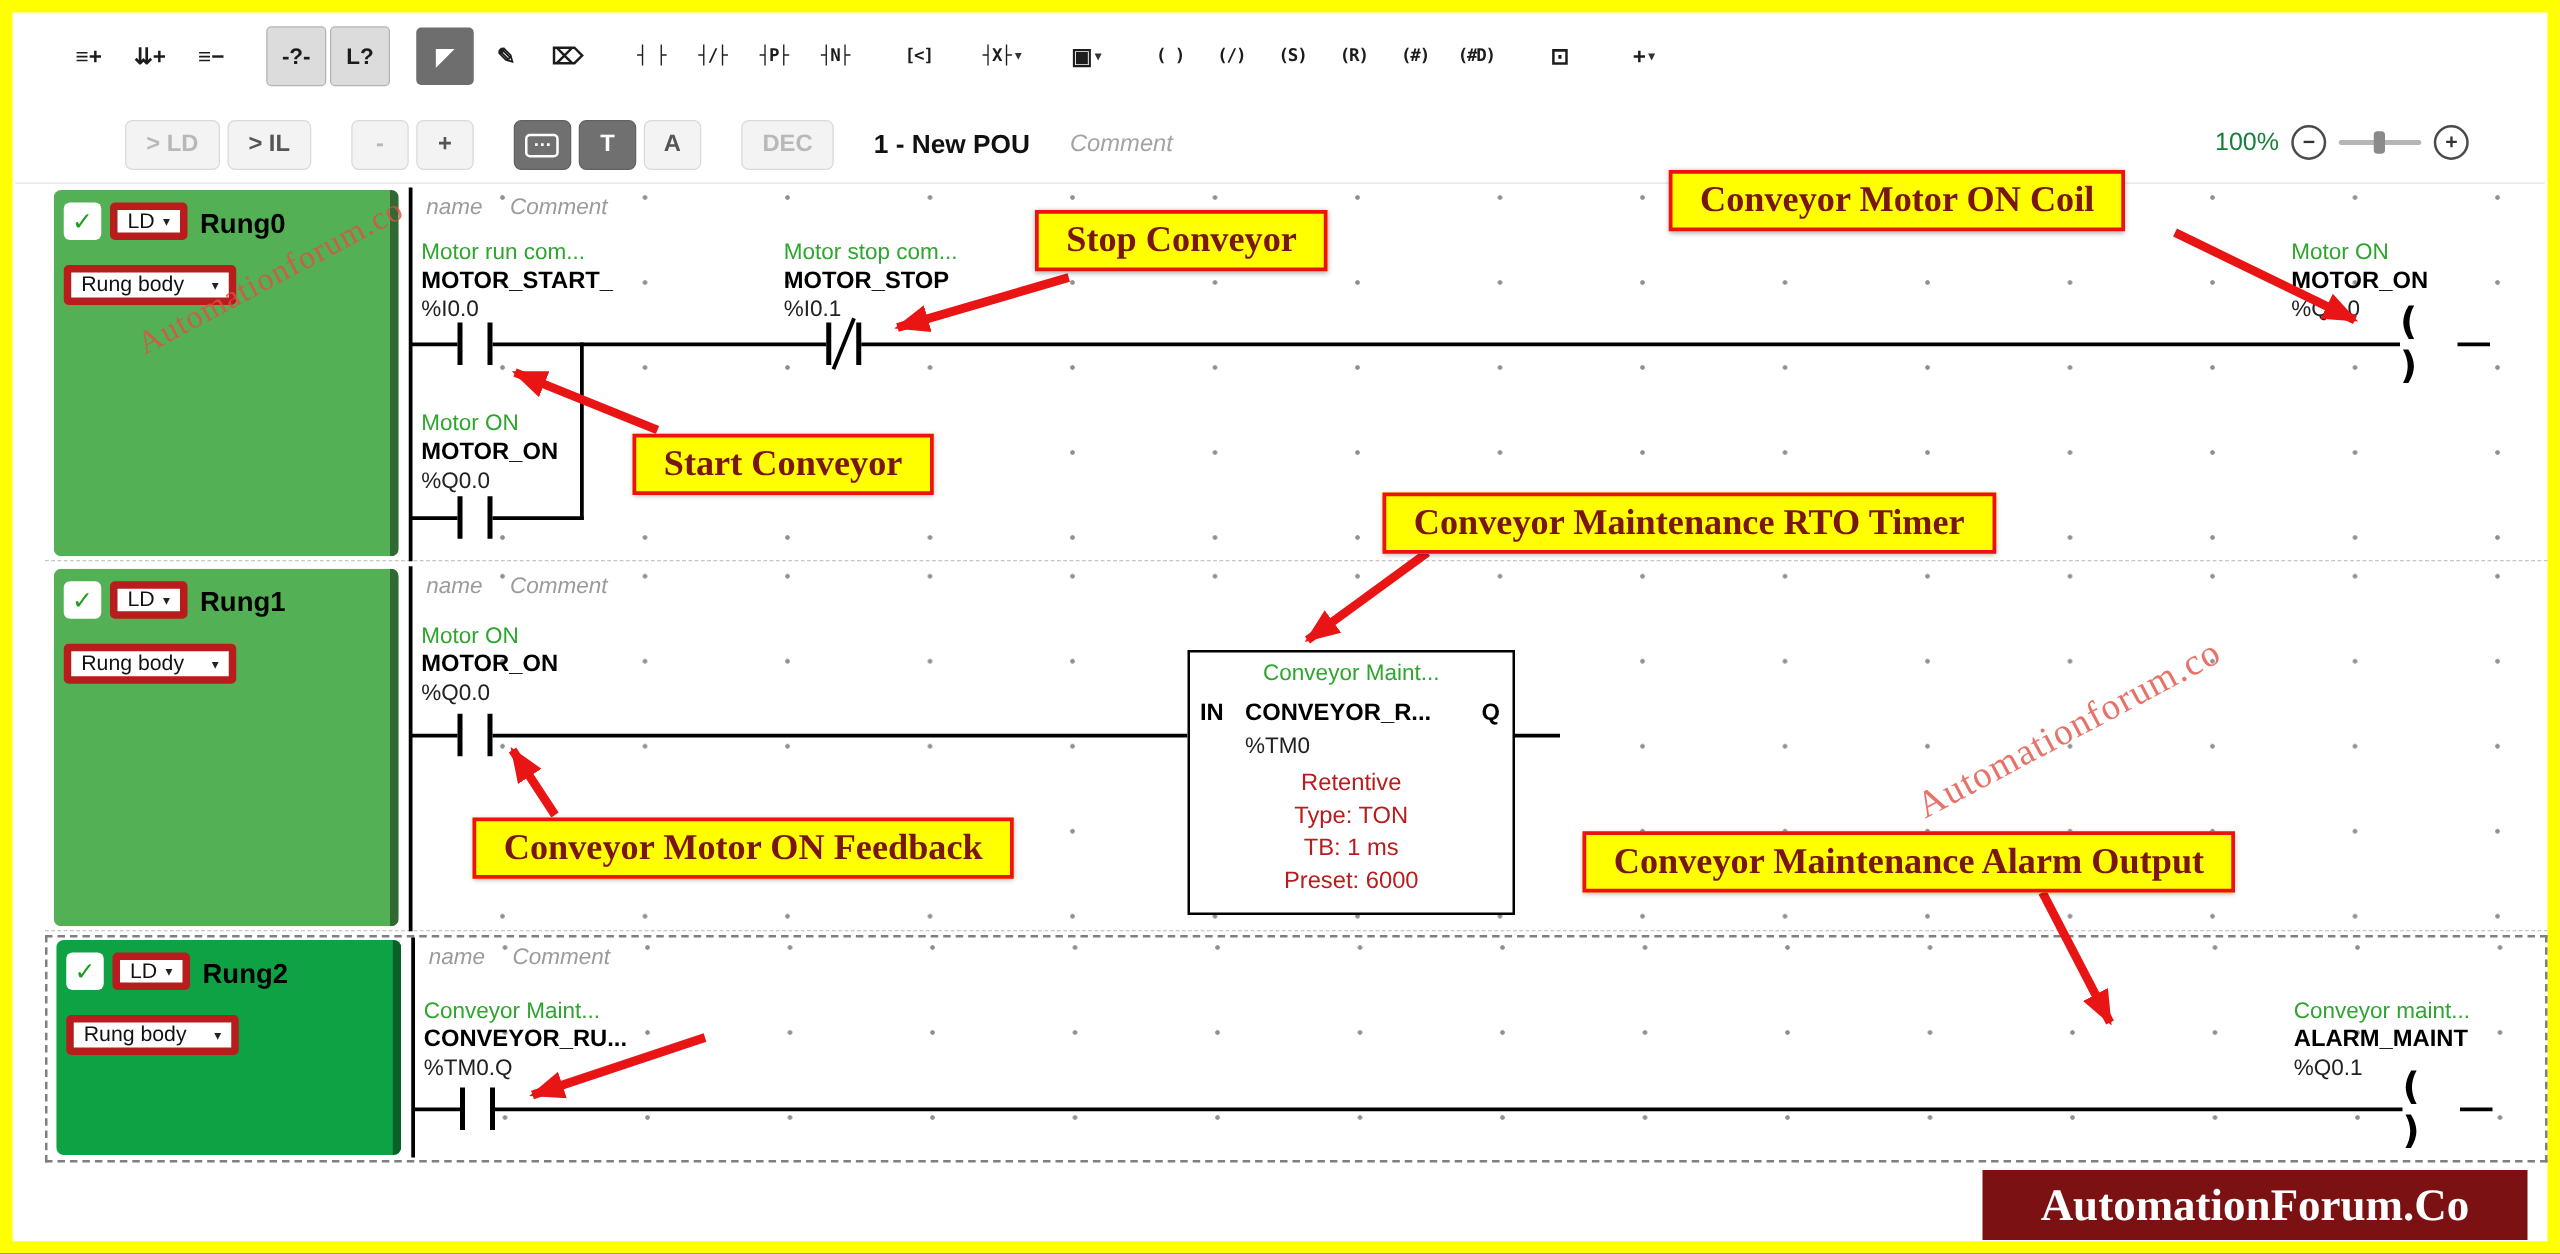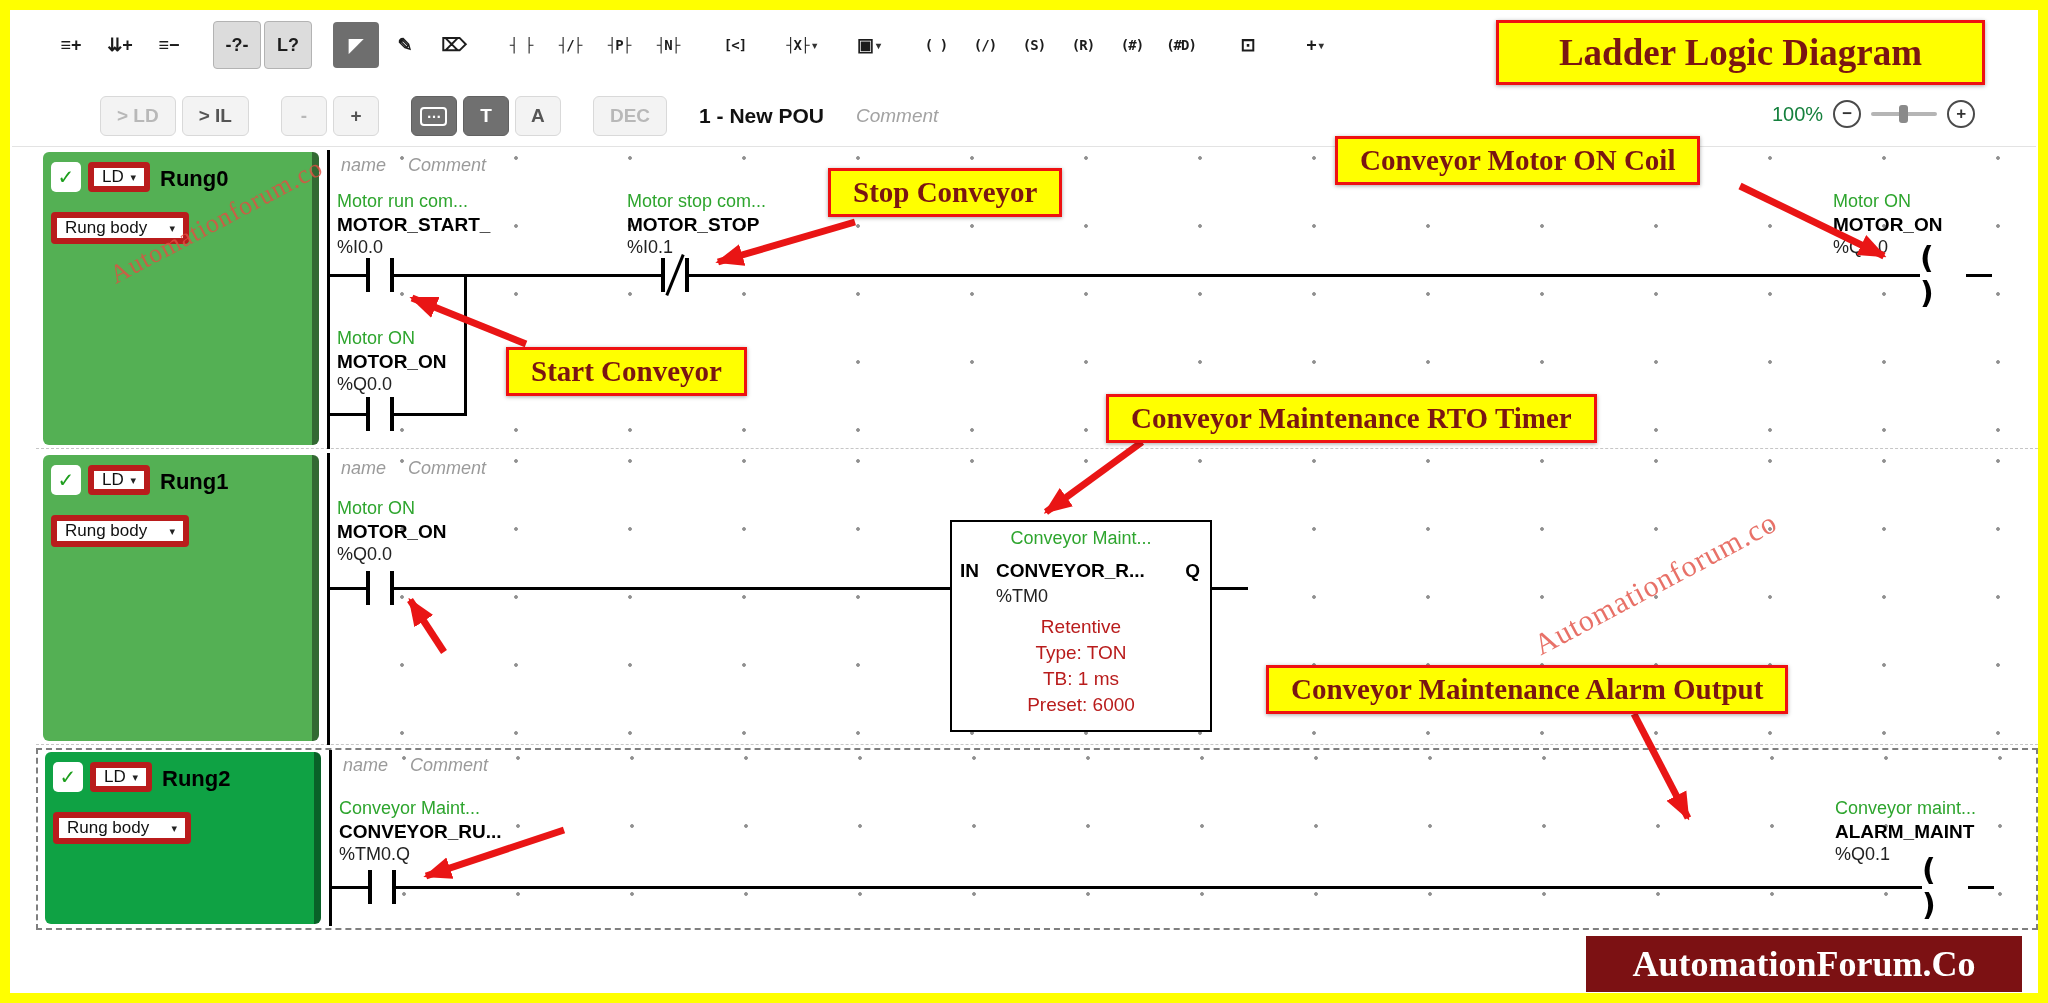--- a/index.html
+++ b/index.html
@@ -165,21 +165,20 @@
         </div>
         <div class="tool gap">
           <span>⊡</span>
         </div>
         <div class="tool gap">
           <span>+</span>
           <span class="dd">▾</span>
         </div>
       </div>
 
-    <div class="callout banner" style="left:1496px;top:20px;width:489px;box-sizing:border-box;">Ladder Logic Diagram</div>
 
     <div class="tbar2">
       <div class="btn2 dis">&gt; LD</div>
       <div class="btn2">&gt; IL</div>
       <div class="btn2 sq dis ml">-</div>
       <div class="btn2 sq">+</div>
       <div class="btn2 sq dark ml">
         <span class="bubble">…</span>
       </div>
       <div class="btn2 sq dark">T</div>
@@ -341,18 +340,19 @@
         <line x1="444" y1="652" x2="410" y2="600" marker-end="url(#ah)"></line>
         <line x1="564" y1="830" x2="426" y2="876" marker-end="url(#ah)"></line>
         <line x1="1634" y1="714" x2="1688" y2="818" marker-end="url(#ah)"></line>
       </g>
     </svg>
 
     <div class="callout" style="left:828px;top:168px;">Stop Conveyor</div>
     <div class="callout" style="left:1335px;top:136px;">Conveyor Motor ON Coil</div>
     <div class="callout" style="left:506px;top:347px;">Start Conveyor</div>
     <div class="callout" style="left:1106px;top:394px;">Conveyor Maintenance RTO Timer</div>
+    <div class="callout" style="left:378px;top:654px;">Conveyor Motor ON Feedback</div>
     <div class="callout" style="left:1266px;top:665px;">Conveyor Maintenance Alarm Output</div>
 
     <div class="logo">AutomationForum.Co</div>
 
   </div>
 </div>
 
 </body></html>

